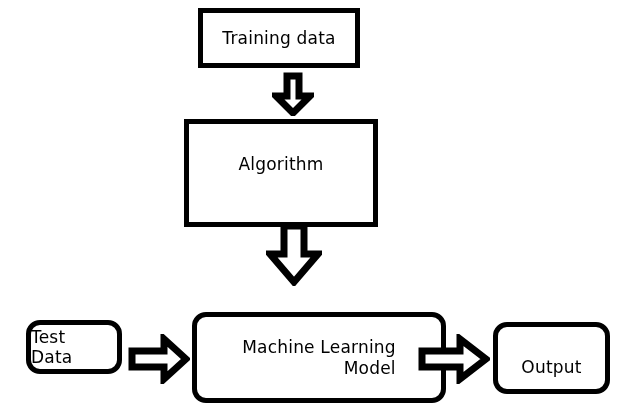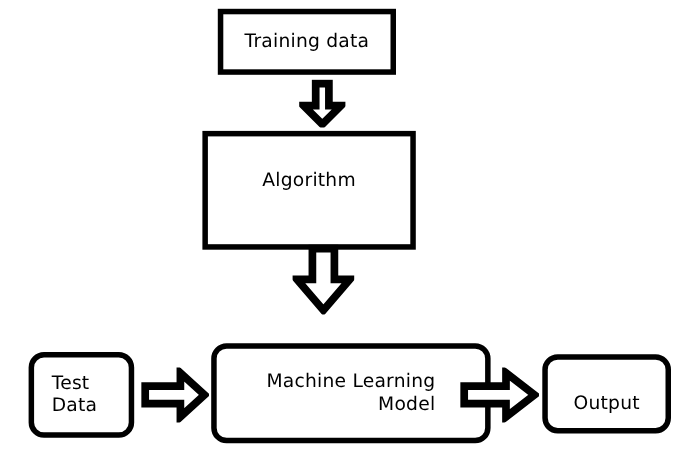--- a/index.html
+++ b/index.html
@@ -50,23 +50,22 @@
     width: 194px; height: 108px;
   }
   #node-algorithm .box-label {
     font-size: 17px;
     position: relative;
     top: -9px;
   }
 
   #node-test-data {
     left: 26px;   top: 320px;
-    width: 96px;  height: 78px;
+    width: 96px;  height: 54px;
     justify-content: flex-start;
-    padding-left: 16px;
   }
   #node-test-data .box-label {
     font-size: 17px;
     text-align: left;
   }
 
   #node-ml-model {
     left: 192px;  top: 312px;
     width: 254px; height: 91px; text-align: right;
   }

